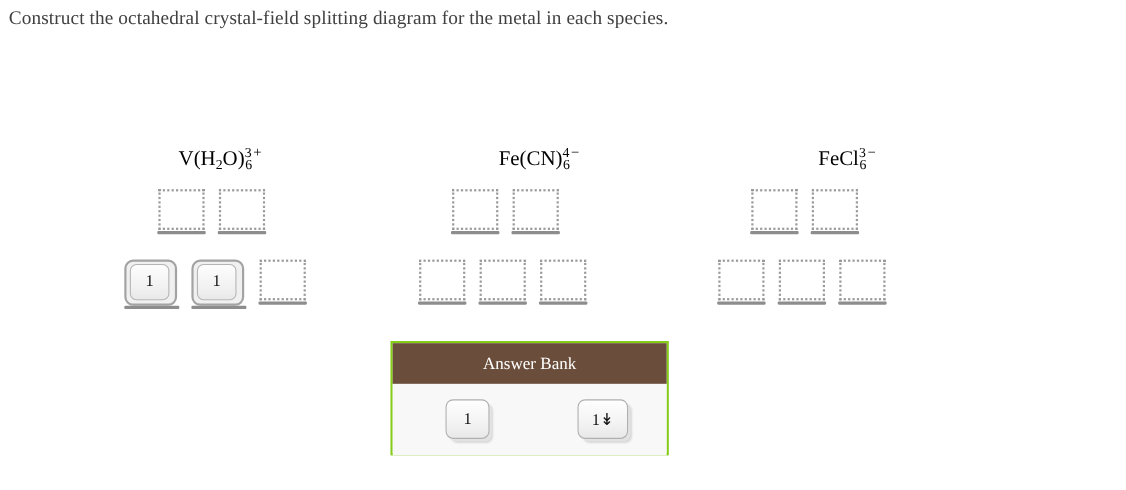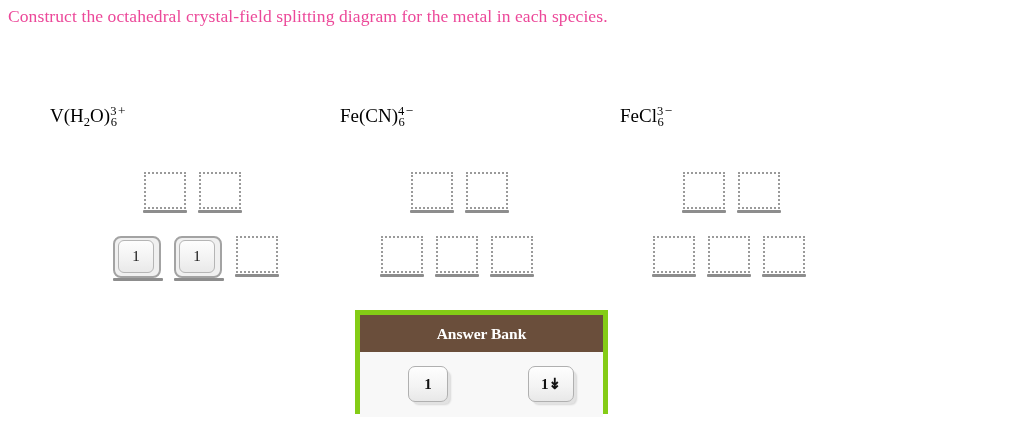--- a/index.html
+++ b/index.html
@@ -17,38 +17,40 @@
   }
 
   
   .prompt {
     position: absolute;
     left: 8px;
     top: 6px;
     font-size: 17.5px;
     letter-spacing: 0.1px;
     white-space: nowrap;
-    color: #ec4899;
+    color: #404040;
   }
 
   
   .species-col {
     position: absolute;
     top: 96px;
     width: 300px;
   }
   #col-0 { left: 50px; }
   #col-1 { left: 340px; font-family: Liberation Serif, serif; }
   #col-2 { left: 620px; }
 
   .species-label {
+    text-align: center;
     font-size: 19px;
     height: 34px;
     line-height: 30px;
     white-space: nowrap;
+    margin-top: 28px;
   }
   .species-label sub {
     font-size: 0.66em;
     vertical-align: -0.32em;
   }
   .species-label .charge {
     display: inline-block;
     vertical-align: baseline;
     position: relative;
     top: -0.02em;
@@ -154,24 +156,23 @@
     border-radius: 1px;
   }
 
   
   .answer-bank {
     position: absolute;
     left: 355px;
     top: 310px;
     width: 253px;
     height: 104px;
-    border: 5px solid #84cc16;
+    border: 2px solid #84cc16;
     background: #f7f7f7;
     box-sizing: border-box;
-    font-weight: bold;
   }
   .answer-bank-header {
     height: 37px;
     line-height: 37px;
     text-align: center;
     background: #6a4e3b;
     color: #ffffff;
     font-size: 15.5px;
     font-family: "Liberation Serif", serif;
   }

